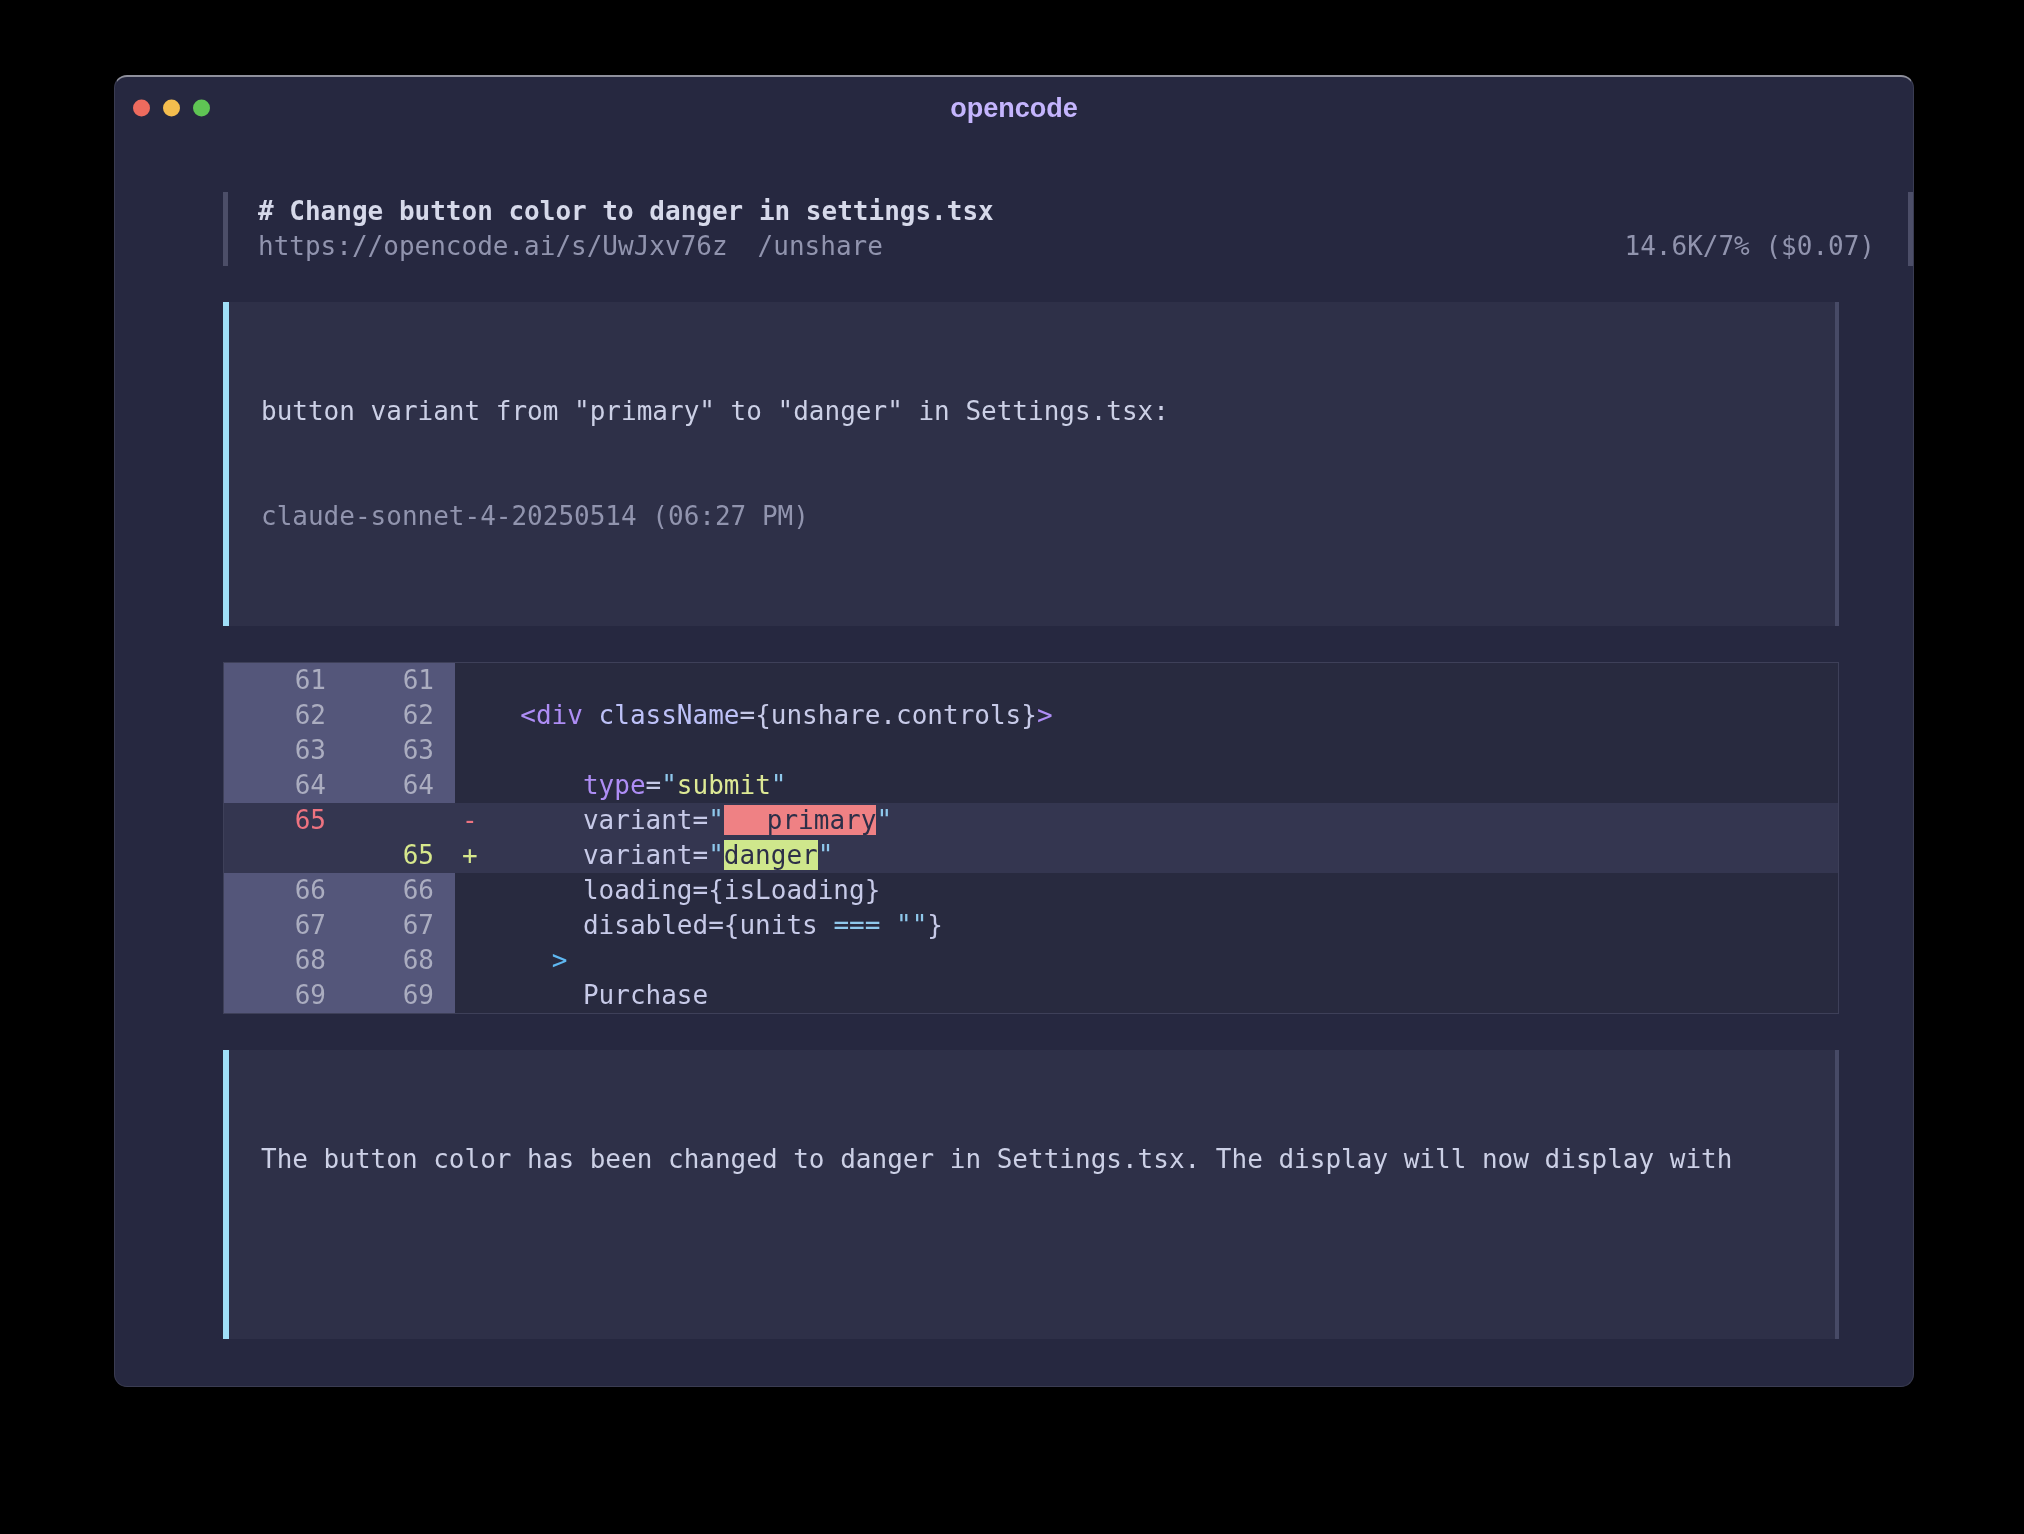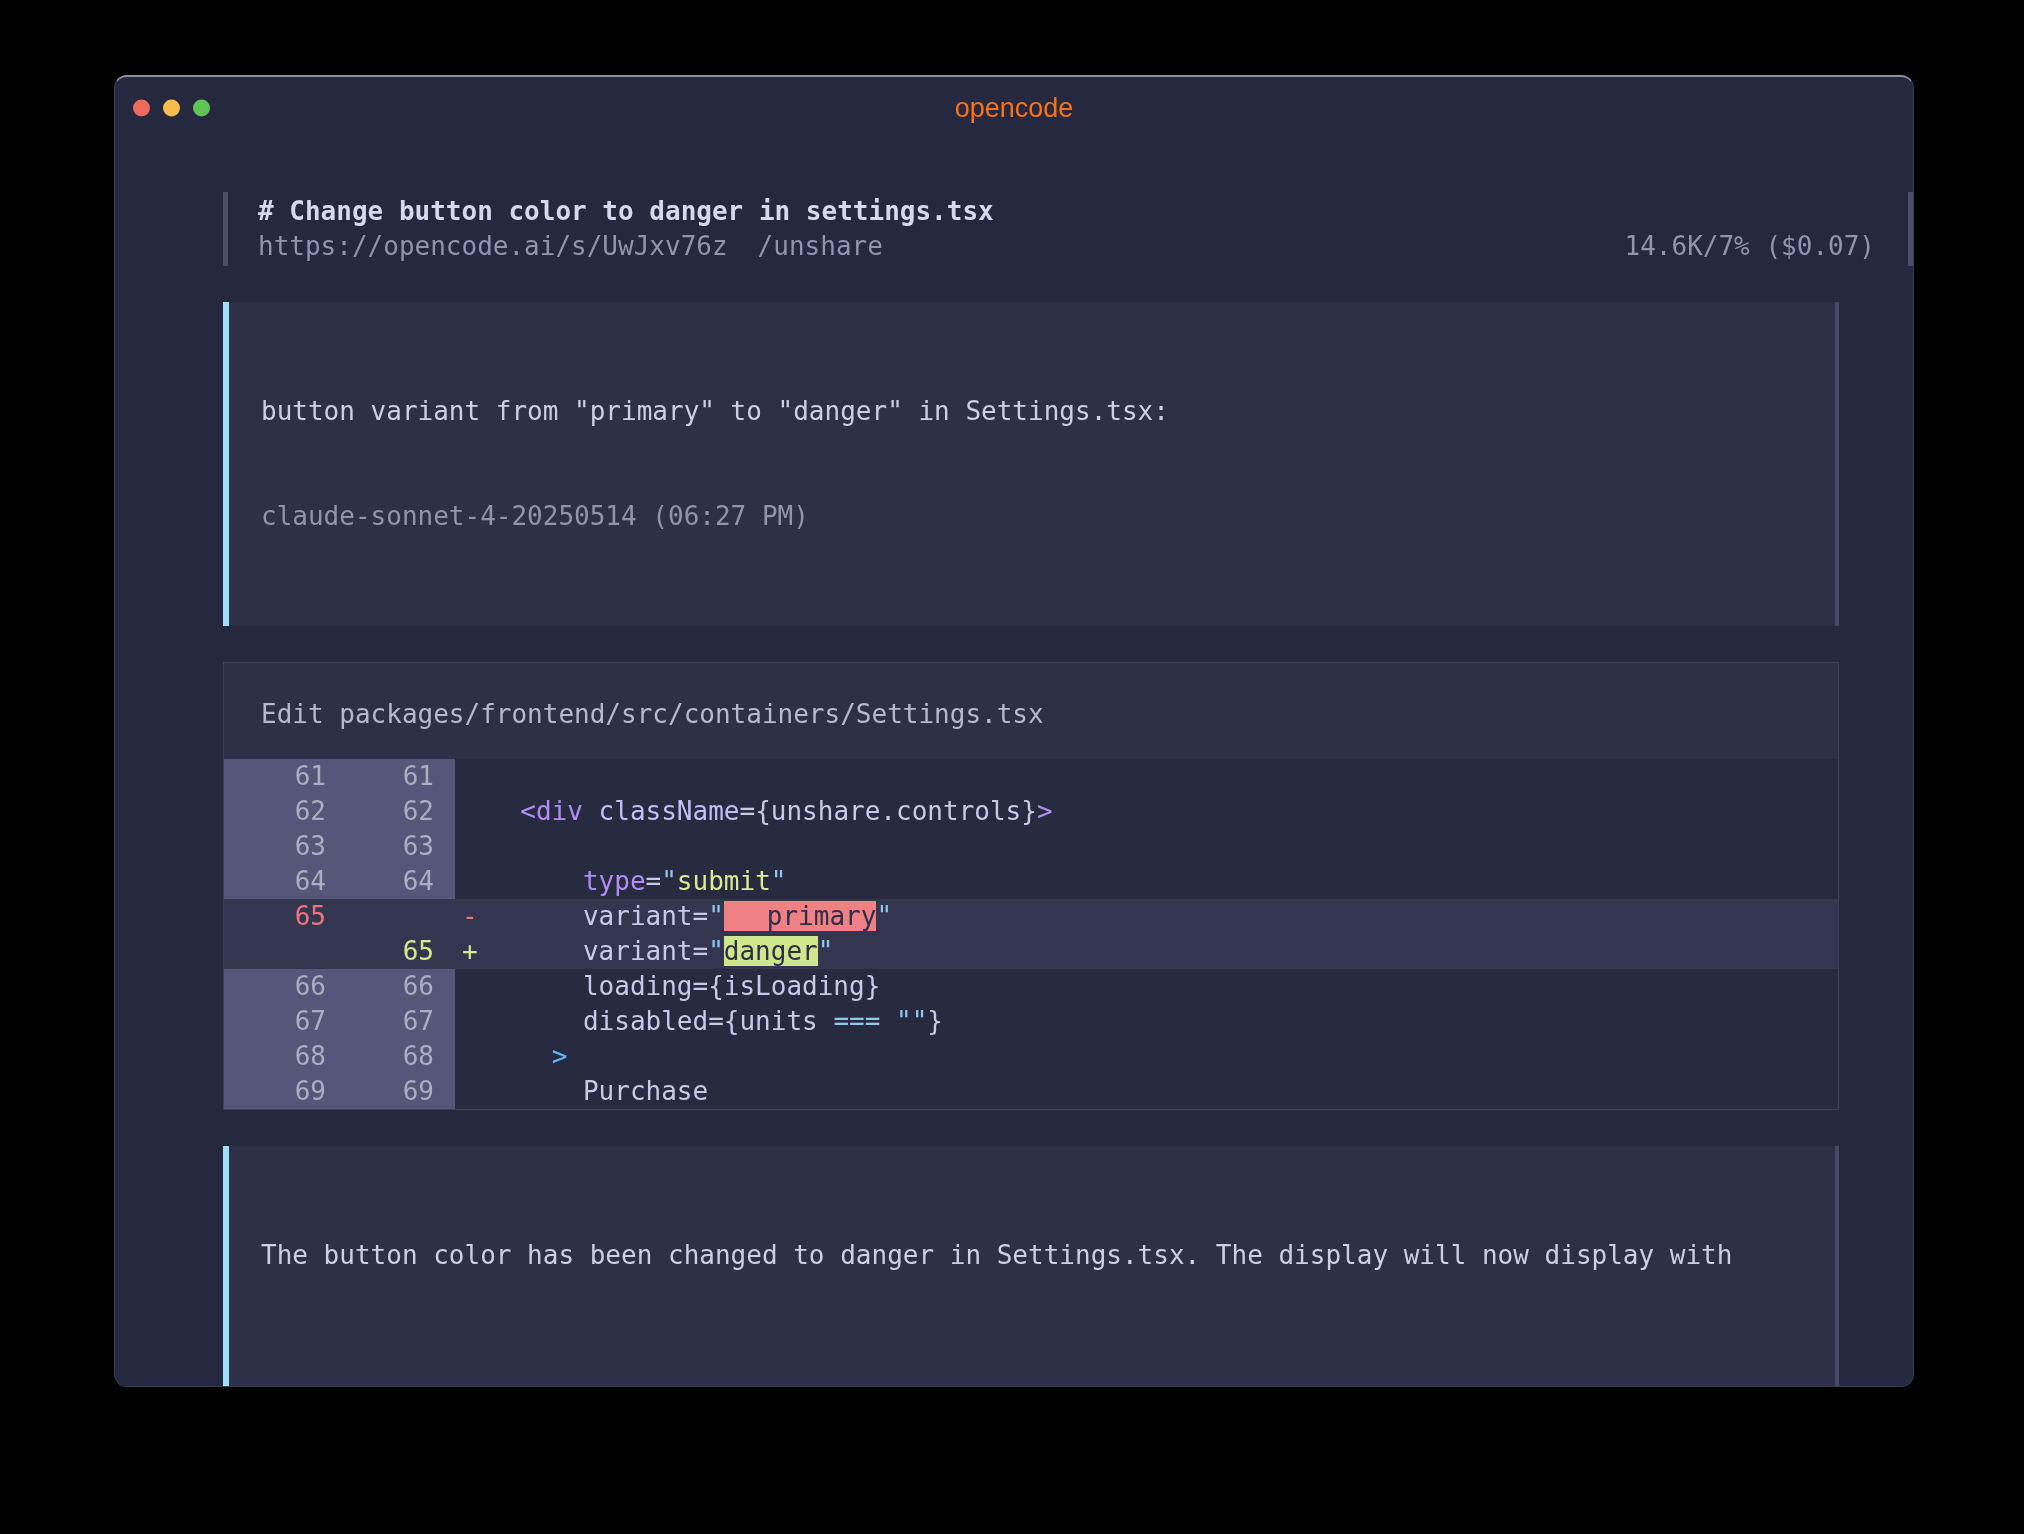--- a/index.html
+++ b/index.html
@@ -13,21 +13,21 @@
     display:flex; flex-direction:column; overflow:hidden;
   }
 
   
   .titlebar { position:relative; height:62px; flex:0 0 auto; display:flex; align-items:center; justify-content:center; }
   .lights { position:absolute; left:18px; top:50%; transform:translateY(-50%); display:flex; gap:13px; }
   .light { width:17px; height:17px; border-radius:50%; display:inline-block; }
   .light.red { background:#ed6b5e; }
   .light.yellow { background:#f4bd4e; }
   .light.green { background:#5fc454; }
-  .win-title { font-family:"Liberation Sans", sans-serif; font-weight:normal; font-size:27px; color:#f97316; }
+  .win-title { font-family:"Liberation Sans", sans-serif; font-weight:bold; font-size:27px; color:#c4b5fd; }
 
   
   .content { flex:1 1 auto; padding:0 76px 0 108px; display:flex; flex-direction:column; }
 
   
   .session-header {
     margin-top:53px; width:1690px;
     border-left:5px solid #4c4e68; border-right:5px solid #4c4e68;
     padding:2px 0 2px 30px; font-size:26px; line-height:35px;
   }
@@ -93,21 +93,20 @@
         <span class="sh-stats">14.6K/7% ($0.07)</span>
       </div>
     </div>
 
     <div class="msg">
       <div class="msg-line">button variant from "primary" to "danger" in Settings.tsx:</div>
       <div class="msg-meta">claude-sonnet-4-20250514 (06:27 PM)</div>
     </div>
 
     <div class="edit-card">
-      <div class="edit-header">Edit packages/frontend/src/containers/Settings.tsx</div>
       <div class="diff">
 
         <div class="drow ctx">
           <div class="gut">
               <span class="num old">61</span>
               <span class="num new">61</span>
             </div>
           <div class="sign"></div>
           <div class="code"></div>
         </div>

